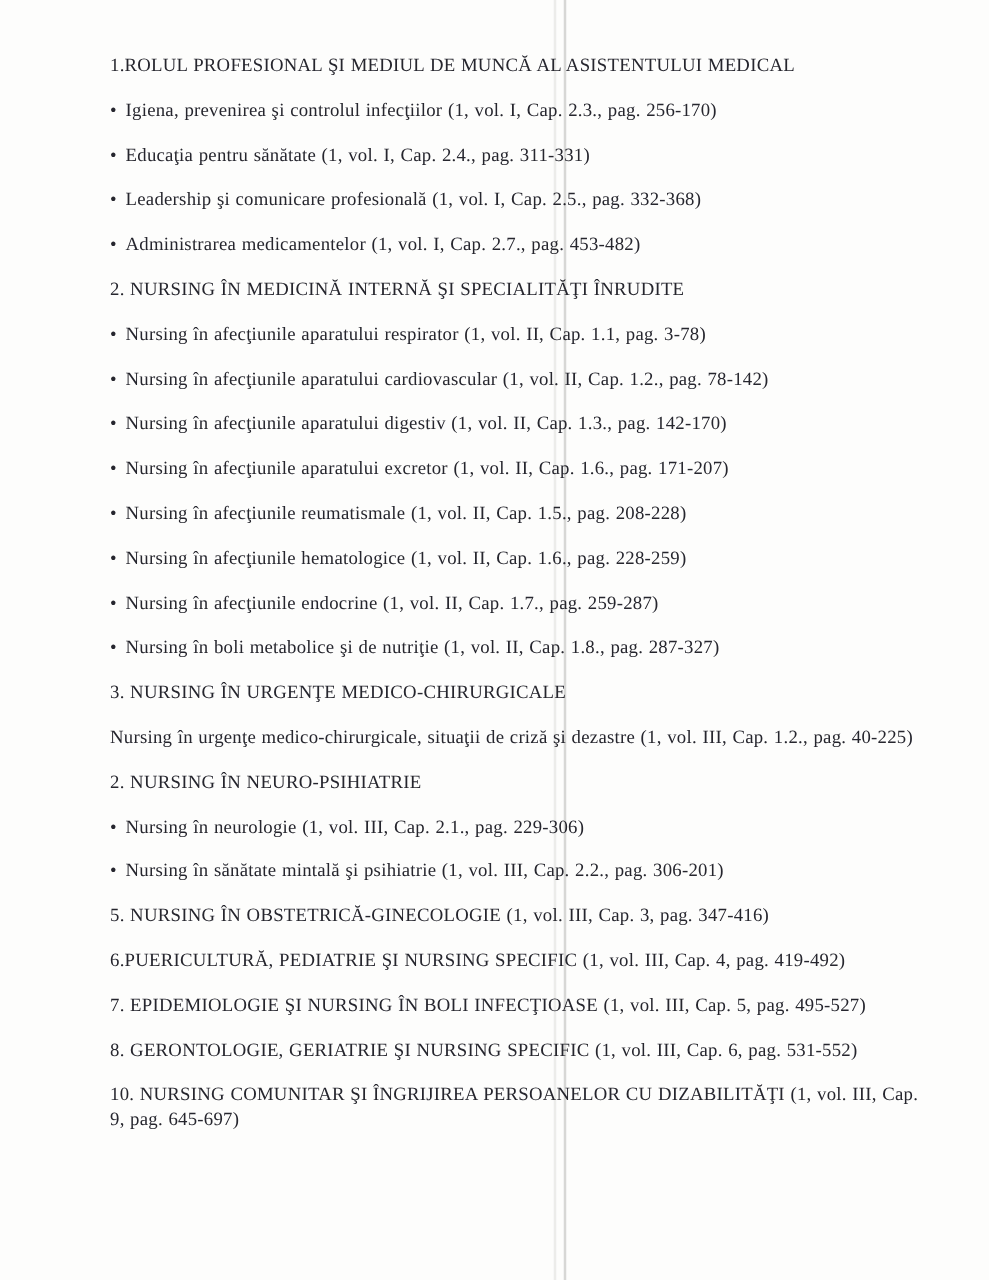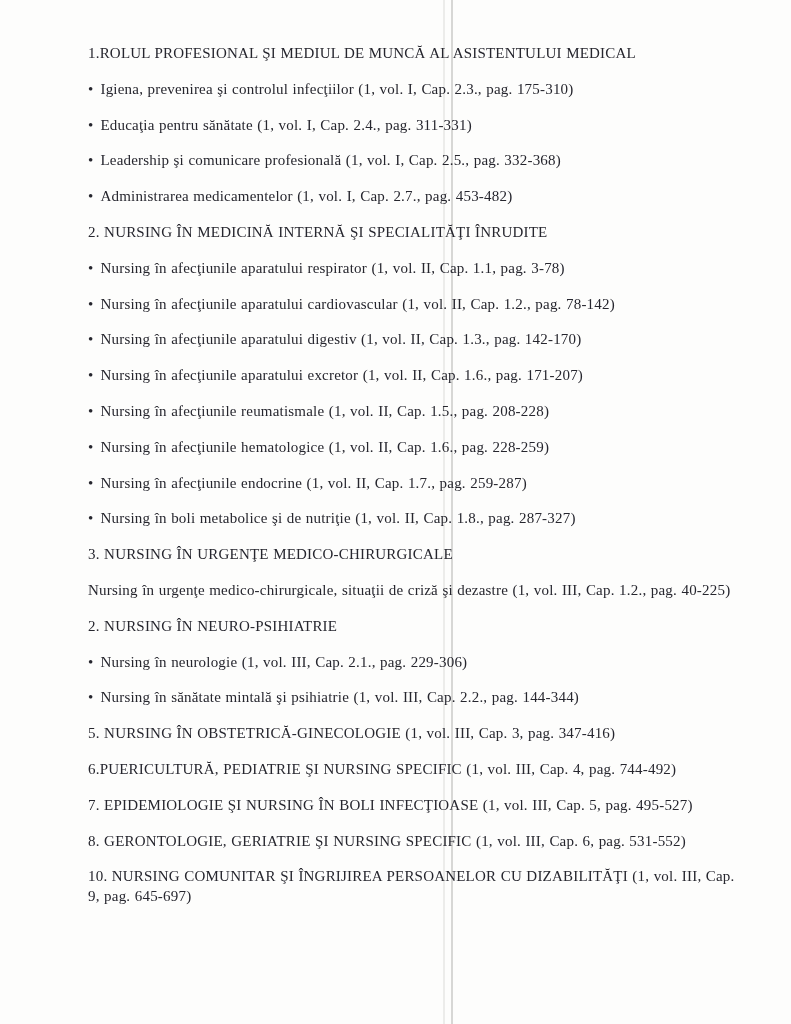--- a/index.html
+++ b/index.html
@@ -51,21 +51,21 @@
 </style>
 </head>
 <body style="background: rgb(253, 253, 252); color: rgb(38, 38, 46);">
 
 <div class="page">
   <div class="scan-line scan-line-a" style="background: rgb(236, 236, 234);"></div>
   <div class="scan-line scan-line-b" style="background: rgb(215, 215, 213);"></div>
   <main class="content" id="content">
   <p class="line heading">1.ROLUL PROFESIONAL ŞI MEDIUL DE MUNCĂ AL ASISTENTULUI MEDICAL</p>
 
-  <p class="line item"><span class="marker">•</span><span class="text">Igiena, prevenirea şi controlul infecţiilor (1, vol. I, Cap. 2.3., pag. 175-310)</span></p>
+  <p class="line item"><span class="marker">•</span><span class="text">Igiena, prevenirea şi controlul infecţiilor (1, vol. I, Cap. 2.3., pag. 256-170)</span></p>
 
   <p class="line item"><span class="marker">•</span><span class="text">Educaţia pentru sănătate (1, vol. I, Cap. 2.4., pag. 311-331)</span></p>
 
   <p class="line item"><span class="marker">•</span><span class="text">Leadership şi comunicare profesională (1, vol. I, Cap. 2.5., pag. 332-368)</span></p>
 
   <p class="line item"><span class="marker">•</span><span class="text">Administrarea medicamentelor (1, vol. I, Cap. 2.7., pag. 453-482)</span></p>
 
   <p class="line heading">2. NURSING ÎN MEDICINĂ INTERNĂ ŞI SPECIALITĂŢI ÎNRUDITE</p>
 
   <p class="line item"><span class="marker">•</span><span class="text">Nursing în afecţiunile aparatului respirator (1, vol. II, Cap. 1.1, pag. 3-78)</span></p>
@@ -85,25 +85,25 @@
   <p class="line item"><span class="marker">•</span><span class="text">Nursing în boli metabolice şi de nutriţie (1, vol. II, Cap. 1.8., pag. 287-327)</span></p>
 
   <p class="line heading">3. NURSING ÎN URGENŢE MEDICO-CHIRURGICALE</p>
 
   <p class="line item plain"><span class="text">Nursing în urgenţe medico-chirurgicale, situaţii de criză şi dezastre (1, vol. III, Cap. 1.2., pag. 40-225)</span></p>
 
   <p class="line heading">2. NURSING ÎN NEURO-PSIHIATRIE</p>
 
   <p class="line item"><span class="marker">•</span><span class="text">Nursing în neurologie (1, vol. III, Cap. 2.1., pag. 229-306)</span></p>
 
-  <p class="line item"><span class="marker">•</span><span class="text">Nursing în sănătate mintală şi psihiatrie (1, vol. III, Cap. 2.2., pag. 144-344)</span></p>
+  <p class="line item"><span class="marker">•</span><span class="text">Nursing în sănătate mintală şi psihiatrie (1, vol. III, Cap. 2.2., pag. 306-201)</span></p>
 
   <p class="line heading">5. NURSING ÎN OBSTETRICĂ-GINECOLOGIE (1, vol. III, Cap. 3, pag. 347-416)</p>
 
-  <p class="line heading">6.PUERICULTURĂ, PEDIATRIE ŞI NURSING SPECIFIC (1, vol. III, Cap. 4, pag. 744-492)</p>
+  <p class="line heading">6.PUERICULTURĂ, PEDIATRIE ŞI NURSING SPECIFIC (1, vol. III, Cap. 4, pag. 419-492)</p>
 
   <p class="line heading">7. EPIDEMIOLOGIE ŞI NURSING ÎN BOLI INFECŢIOASE (1, vol. III, Cap. 5, pag. 495-527)</p>
 
   <p class="line heading">8. GERONTOLOGIE, GERIATRIE ŞI NURSING SPECIFIC (1, vol. III, Cap. 6, pag. 531-552)</p>
 
 
   <p class="line heading">10. NURSING COMUNITAR ŞI ÎNGRIJIREA PERSOANELOR CU DIZABILITĂŢI (1, vol. III, Cap. 9, pag. 645-697)</p>
 </main>
 </div>
 

